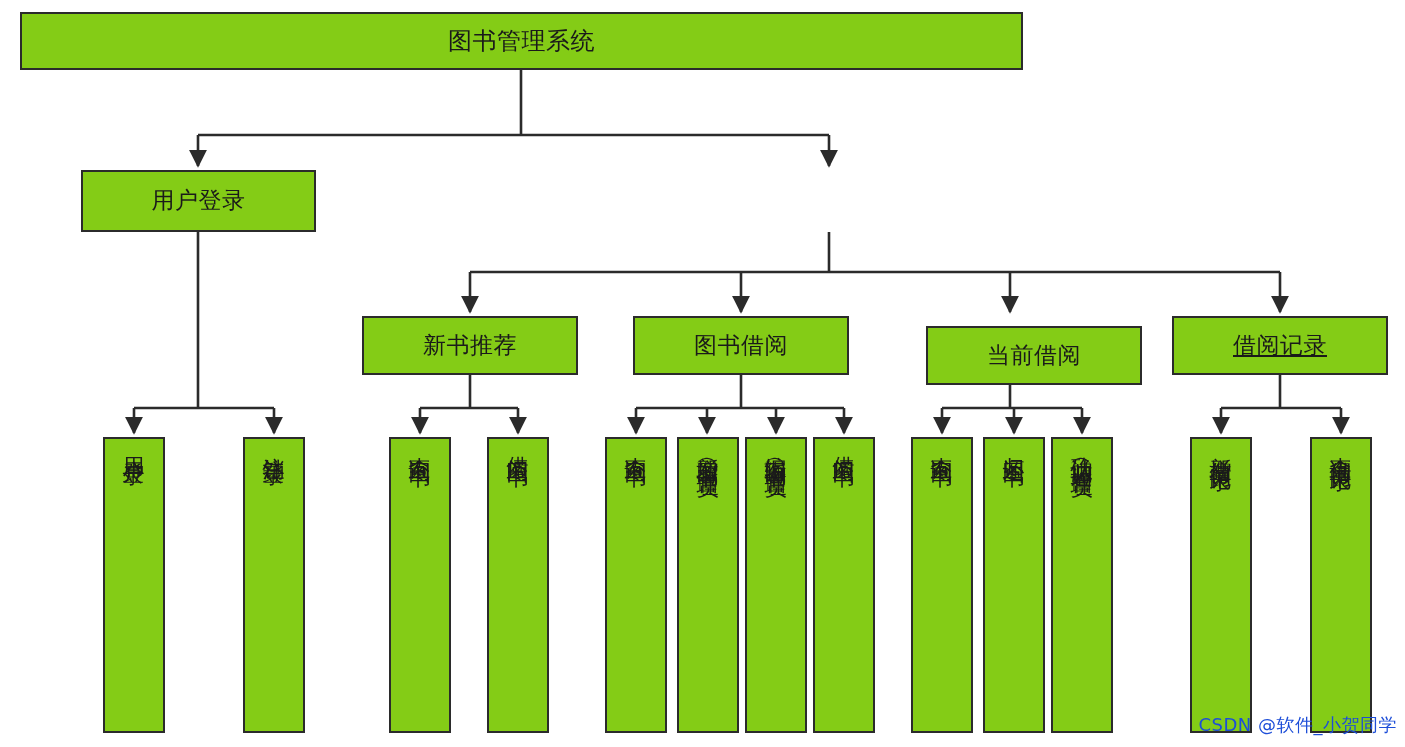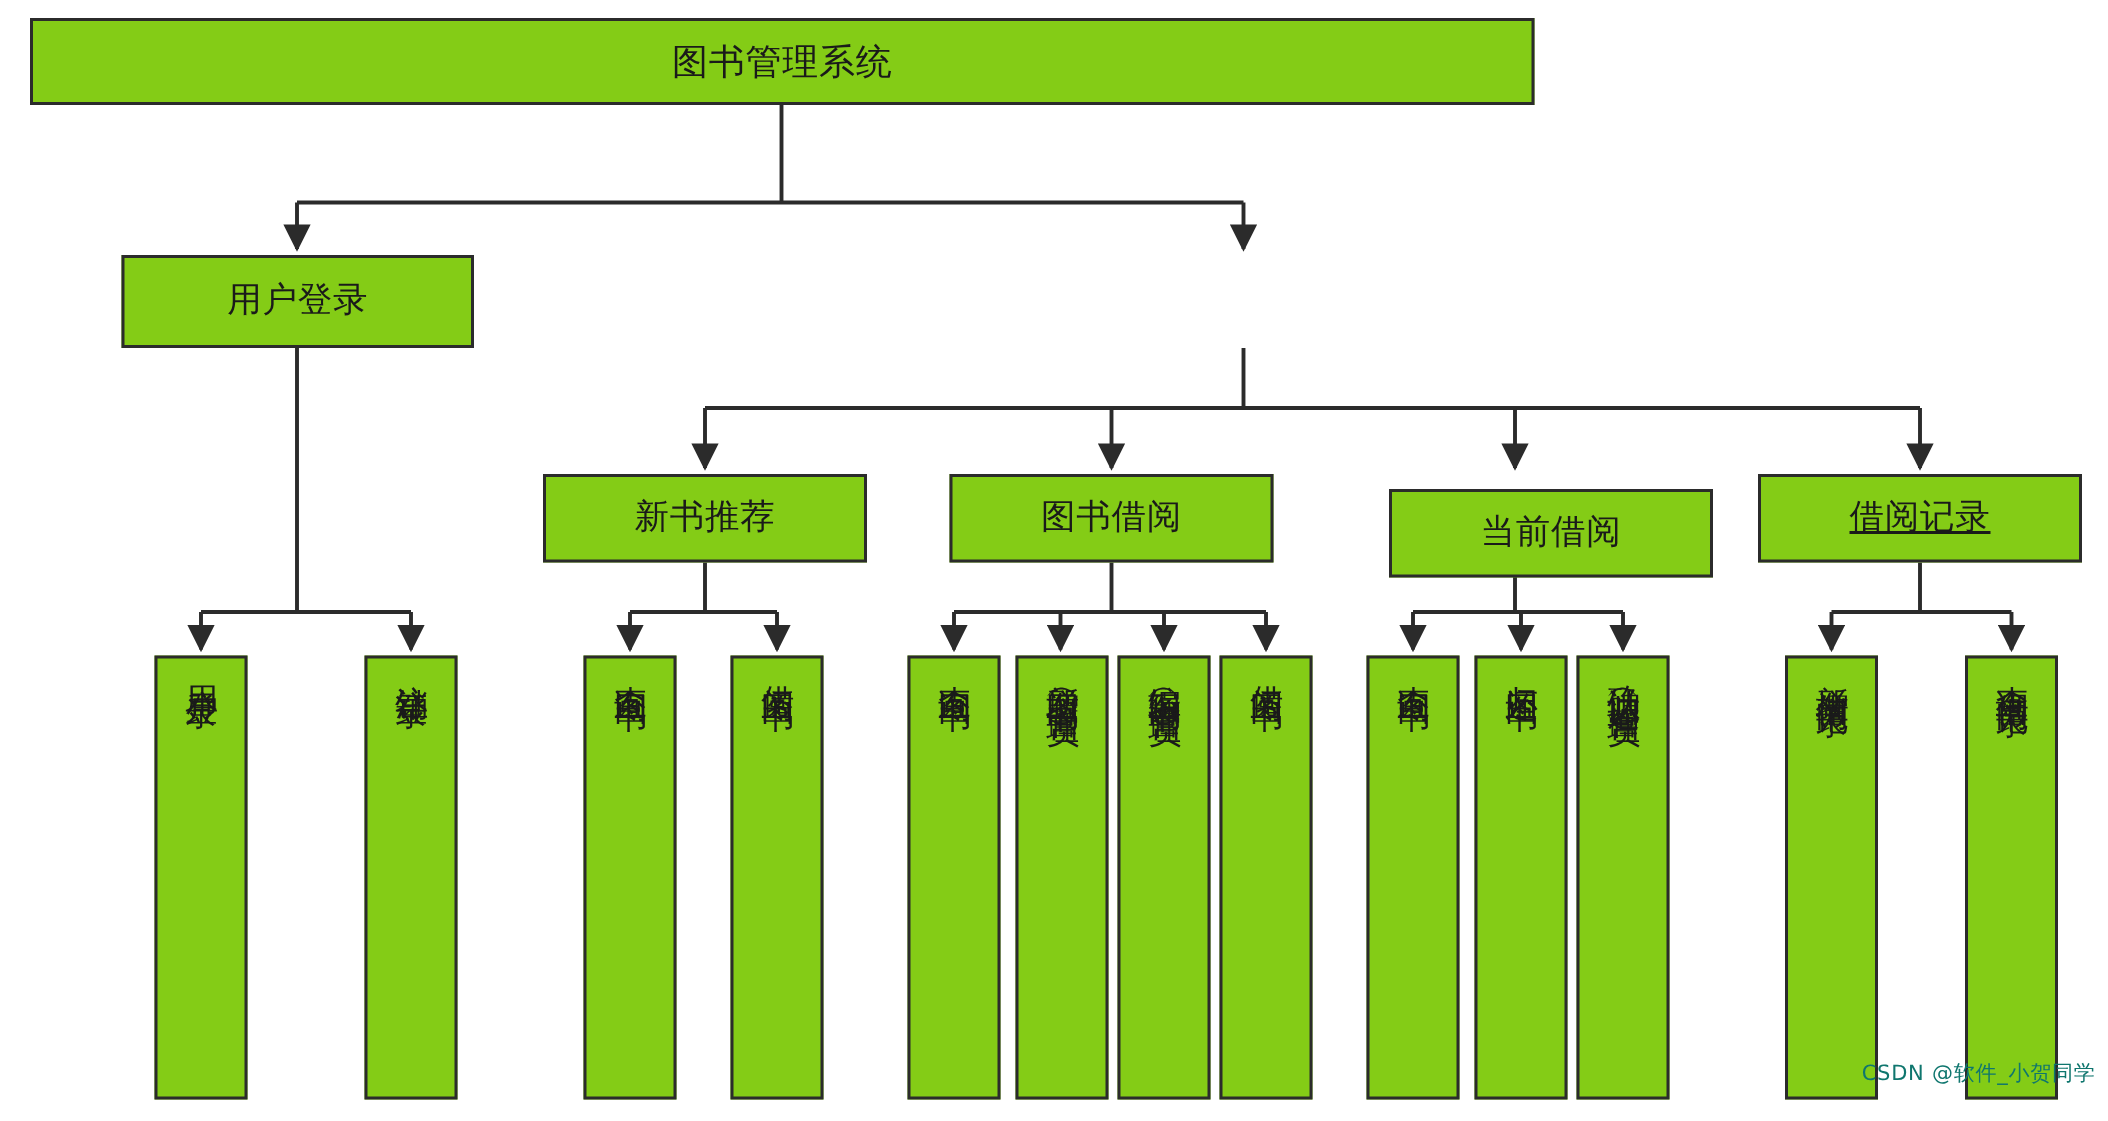--- a/index.html
+++ b/index.html
@@ -51,23 +51,23 @@
     text-orientation: upright;
     font-size: 22px;
     line-height: 1.32;
     letter-spacing: 3px;
     white-space: nowrap;
     display: block;
   }
   .watermark {
     position: absolute;
     right: 8px;
-    bottom: 22px;
-    font-size: 14px;
-    color: #0f766e;
+    bottom: 10px;
+    font-size: 18px;
+    color: #1d4ed8;
     letter-spacing: 0.5px;
     white-space: nowrap;
   }
 </style>
 </head>
 <body>
 
 <div id="canvas">
 
   <svg class="connectors" viewBox="0 0 1405 747" xmlns="http://www.w3.org/2000/svg">

